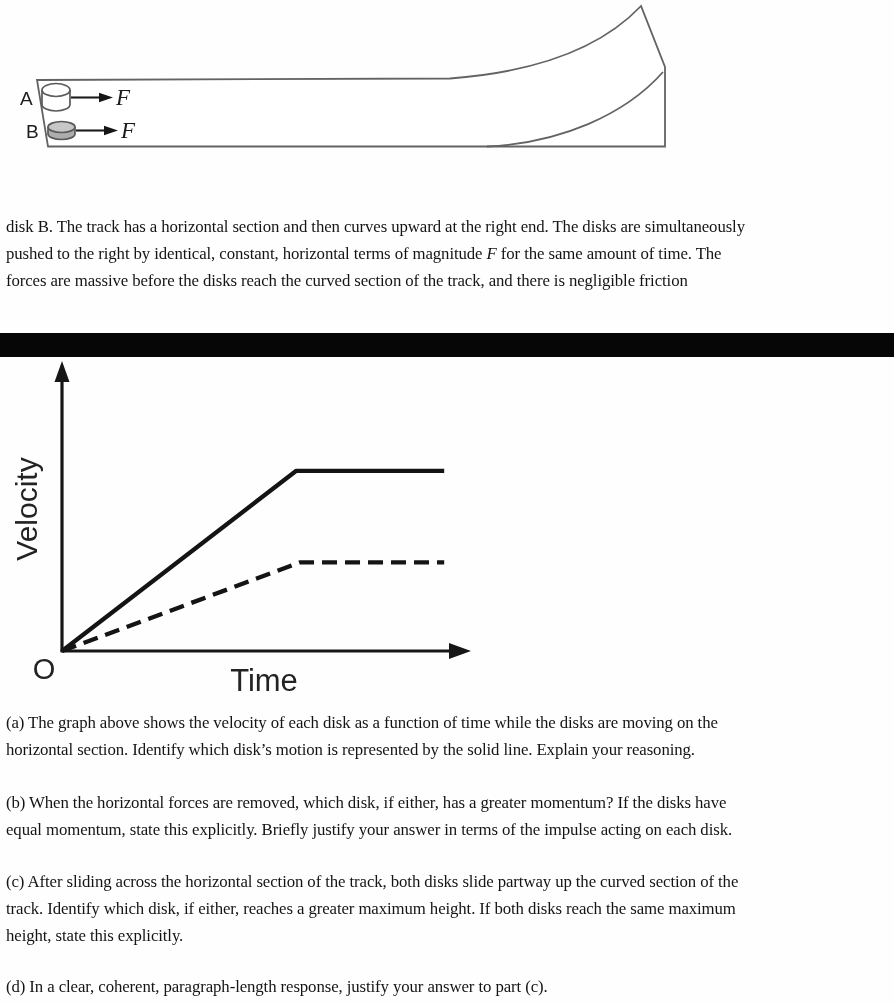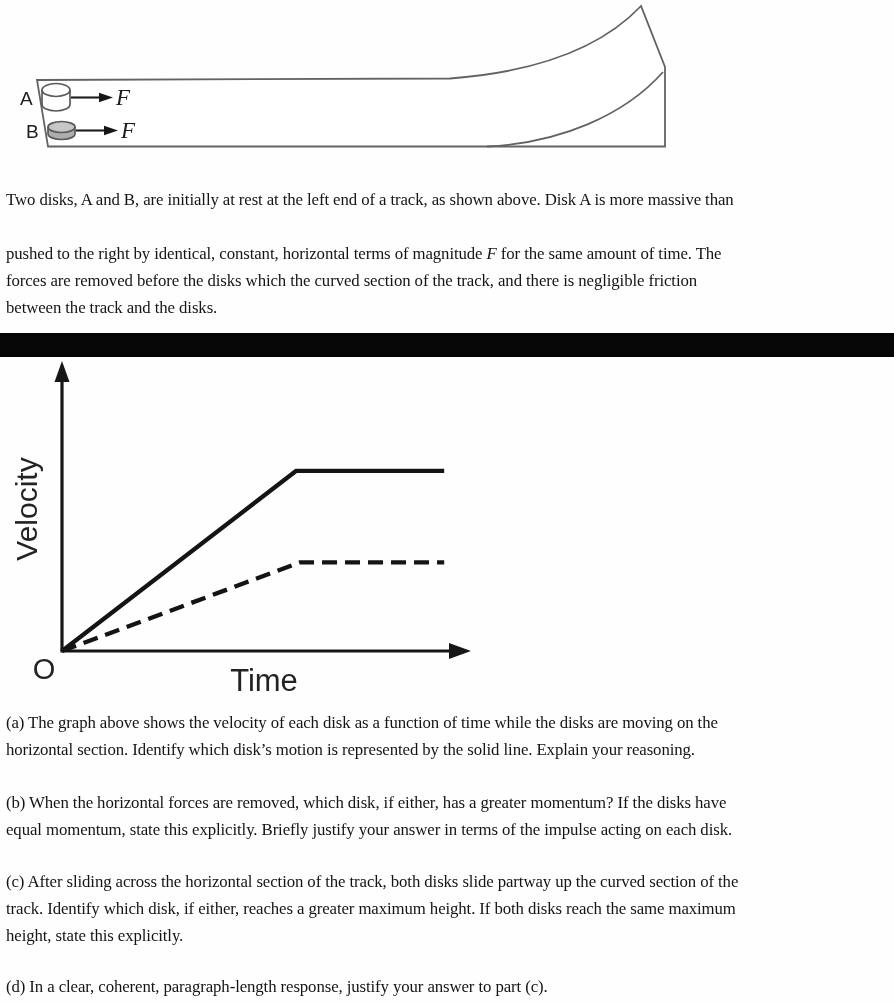--- a/index.html
+++ b/index.html
@@ -63,25 +63,24 @@
     </g>
     <text class="fig-label" x="26" y="138">B</text>
     <g>
       <line x1="76" y1="130.5" x2="106" y2="130.5" stroke="#1c1c1c" stroke-width="2.1"></line>
       <polygon class="arrowhead" points="118,130.5 104,125.8 104,135.2"></polygon>
     </g>
     <text class="force-label" x="121" y="138">F</text>
   </svg>
 
   <p id="intro-paragraph" style="top:186px;margin:0;">
-    <span>Two disks, A and B, are initially at rest at the left end of a track, as shown above. Disk A is more massive than</span><br>
     <br>
+    <span>disk B. The track has a horizontal section and then curves upward at the right end. The disks are simultaneously</span><br>
     <span>pushed to the right by identical, constant, horizontal terms of magnitude </span><em>F</em><span> for the same amount of time. The</span><br>
-    <span>forces are removed before the disks which the curved section of the track, and there is negligible friction</span><br>
-    <span>between the track and the disks.</span>
+    <span>forces are massive before the disks reach the curved section of the track, and there is negligible friction</span><br>
   </p>
 
   <div id="section-divider"></div>
 
   <svg id="graph-svg" width="500" height="345" viewBox="0 0 500 345">
 
     <line class="axis" x1="62" y1="293" x2="62" y2="14"></line>
     <polygon class="arrowhead" points="62,3 54.5,24 69.5,24"></polygon>
     <line class="axis" x1="60.4" y1="293" x2="455" y2="293"></line>
     <polygon class="arrowhead" points="471,293 449,285 449,301"></polygon>

